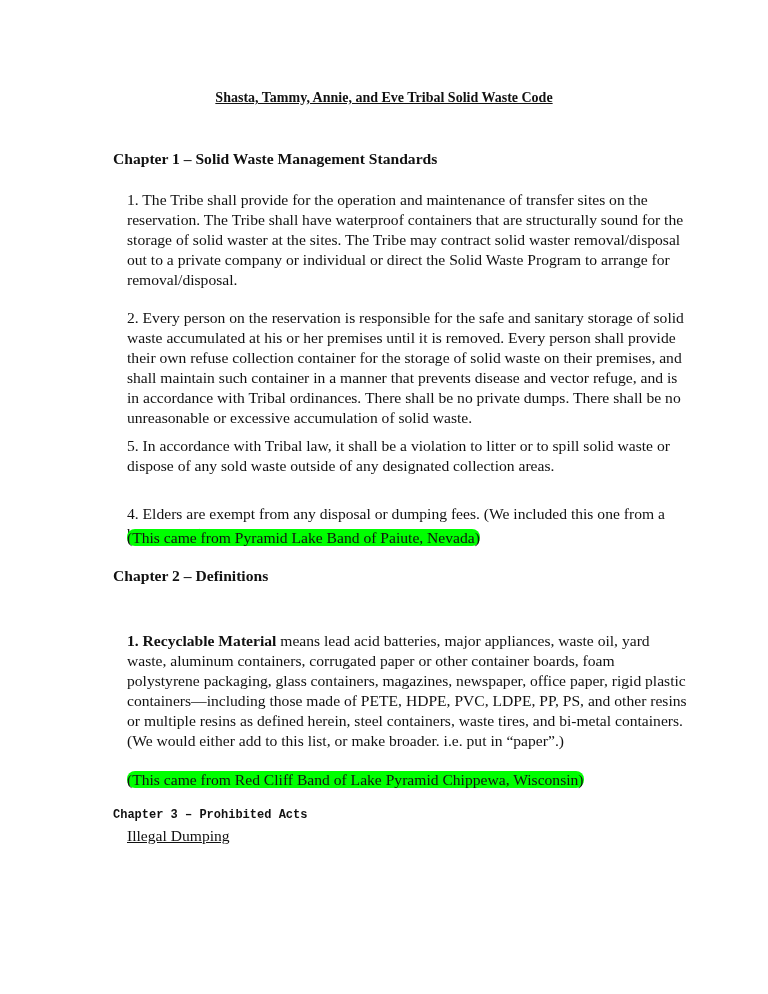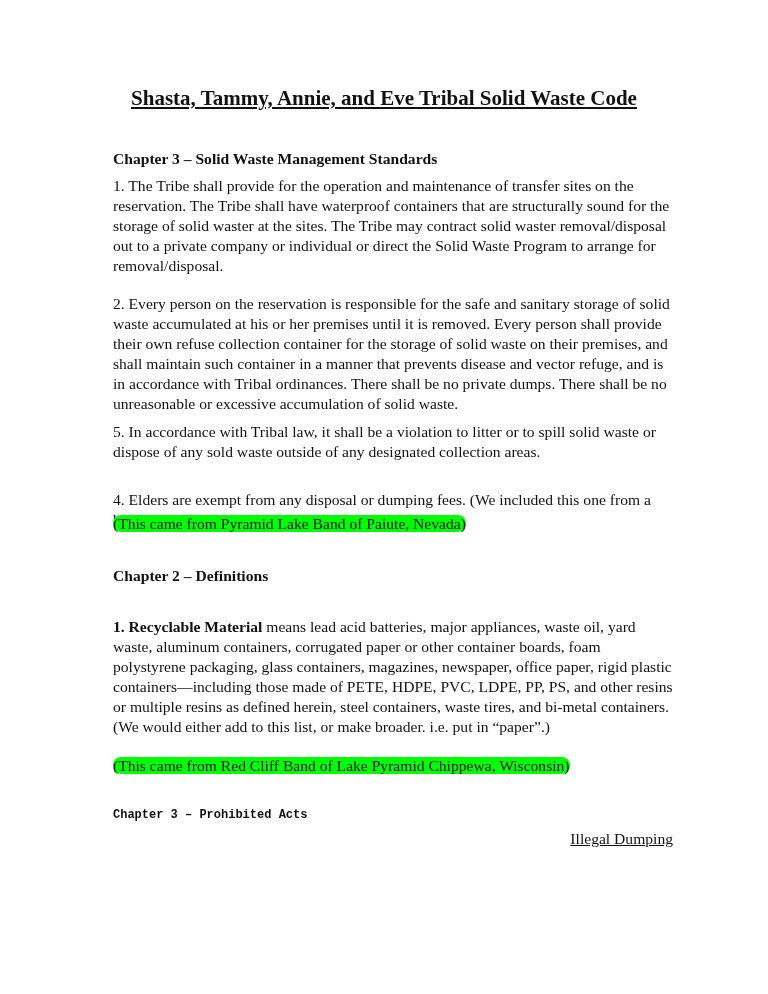--- a/index.html
+++ b/index.html
@@ -1,47 +1,47 @@
 <!DOCTYPE html>
 <html><head>
   <meta charset="utf-8">
   <style>
     html, body { margin: 0; padding: 0; background: #ffffff; }
     body { width: 768px; height: 994px; overflow: hidden; position: relative;
            font-family: "Liberation Serif", "DejaVu Serif", serif; color: #111; }
     .page { position: absolute; left: 113px; top: 0; width: 560px; font-size: 15.6px; line-height: 20px; }
     .title { position: absolute; left: 0; top: 88px; width: 542px; text-align: center;
-             font-weight: bold; font-size: 21px; text-decoration: underline; }
+             font-weight: bold; font-size: 14px; text-decoration: underline; }
     .ch { position: absolute; left: 0; font-weight: bold; font-size: 15.6px; }
     .ch3 { font-family: Liberation Mono, monospace; font-size: 12px; }
-    .para { position: absolute; left: 0; width: 560px; margin: 0; }
+    .para { position: absolute; left: 0; width: 560px; margin: 14px; }
     .hl { background: #00ff00; border-radius: 8px; }
     .ul { text-decoration: underline; }
   </style>
 </head>
 <body>
 
 <div class="page">
   <div class="title">Shasta, Tammy, Annie, and Eve Tribal Solid Waste Code</div>
 
-  <div class="ch" style="top:149px;">Chapter 3 – Solid Waste Management Standards</div>
+  <div class="ch" style="top:149px;">Chapter 1 – Solid Waste Management Standards</div>
 
   <p class="para" style="top:176px;">1. The Tribe shall provide for the operation and maintenance of transfer sites on the reservation. The Tribe shall have waterproof containers that are structurally sound for the storage of solid waster at the sites. The Tribe may contract solid waster removal/disposal out to a private company or individual or direct the Solid Waste Program to arrange for removal/disposal.</p>
   <p class="para" style="top:294px;">2. Every person on the reservation is responsible for the safe and sanitary storage of solid waste accumulated at his or her premises until it is removed. Every person shall provide their own refuse collection container for the storage of solid waste on their premises, and shall maintain such container in a manner that prevents disease and vector refuge, and is in accordance with Tribal ordinances. There shall be no private dumps. There shall be no unreasonable or excessive accumulation of solid waste.</p>
   <p class="para" style="top:422px;">5. In accordance with Tribal law, it shall be a violation to litter or to spill solid waste or dispose of any sold waste outside of any designated collection areas.</p>
   <p class="para" style="top:490px;">4. Elders are exempt from any disposal or dumping fees. (We included this one from a brainstorm.)</p>
 
   <div class="para" style="top:514px;">
     <span class="hl">(This came from Pyramid Lake Band of Paiute, Nevada)</span>
   </div>
 
   <div class="ch" style="top:566px;text-align:center;">Chapter 2 – Definitions</div>
 
   <p class="para" style="top:617px;"><b>1. Recyclable Material</b><span> means lead acid batteries, major appliances, waste oil, yard waste, aluminum containers, corrugated paper or other container boards, foam polystyrene packaging, glass containers, magazines, newspaper, office paper, rigid plastic containers—including those made of PETE, HDPE, PVC, LDPE, PP, PS, and other resins or multiple resins as defined herein, steel containers, waste tires, and bi-metal containers. (We would either add to this list, or make broader. i.e. put in “paper”.)</span></p>
 
   <div class="para" style="top:756px;">
     <span class="hl">(This came from Red Cliff Band of Lake Pyramid Chippewa, Wisconsin)</span>
   </div>
 
   <div class="ch ch3" style="top:805px;">Chapter 3 – Prohibited Acts</div>
 
-  <div class="para ul" style="top:829px;text-align:right;">Illegal Dumping</div>
+  <div class="para ul" style="top:812px;">Illegal Dumping</div>
 </div>
 
 </body></html>

